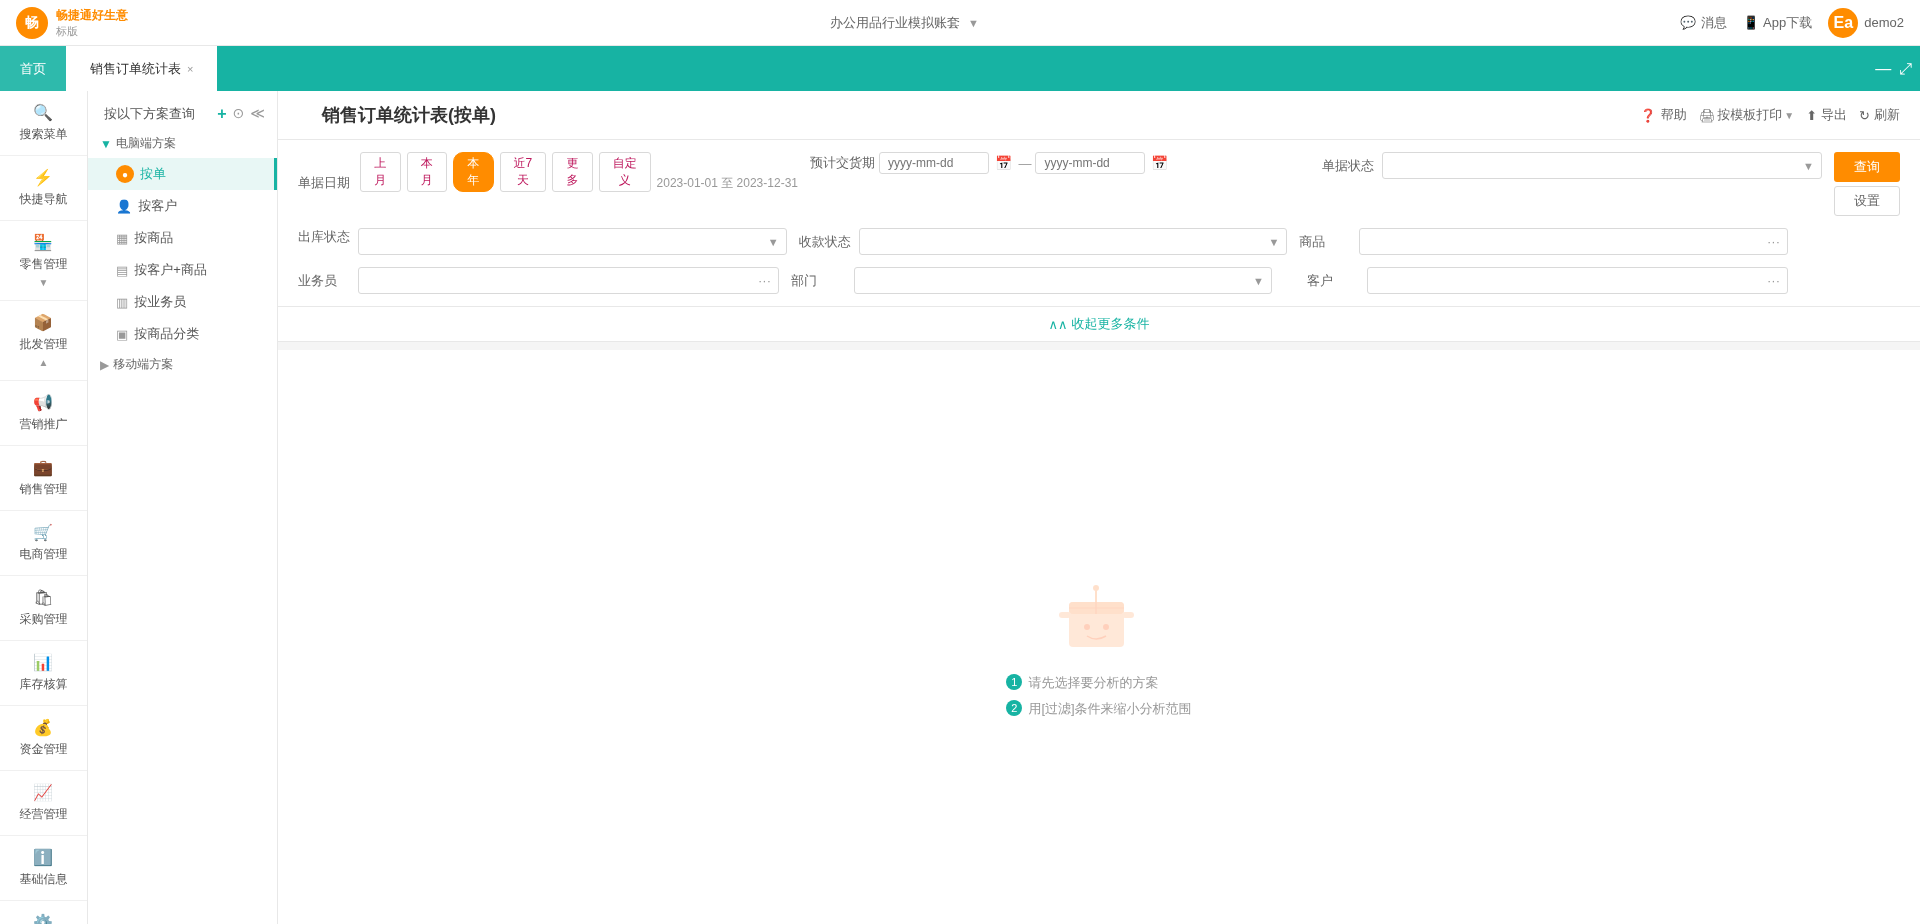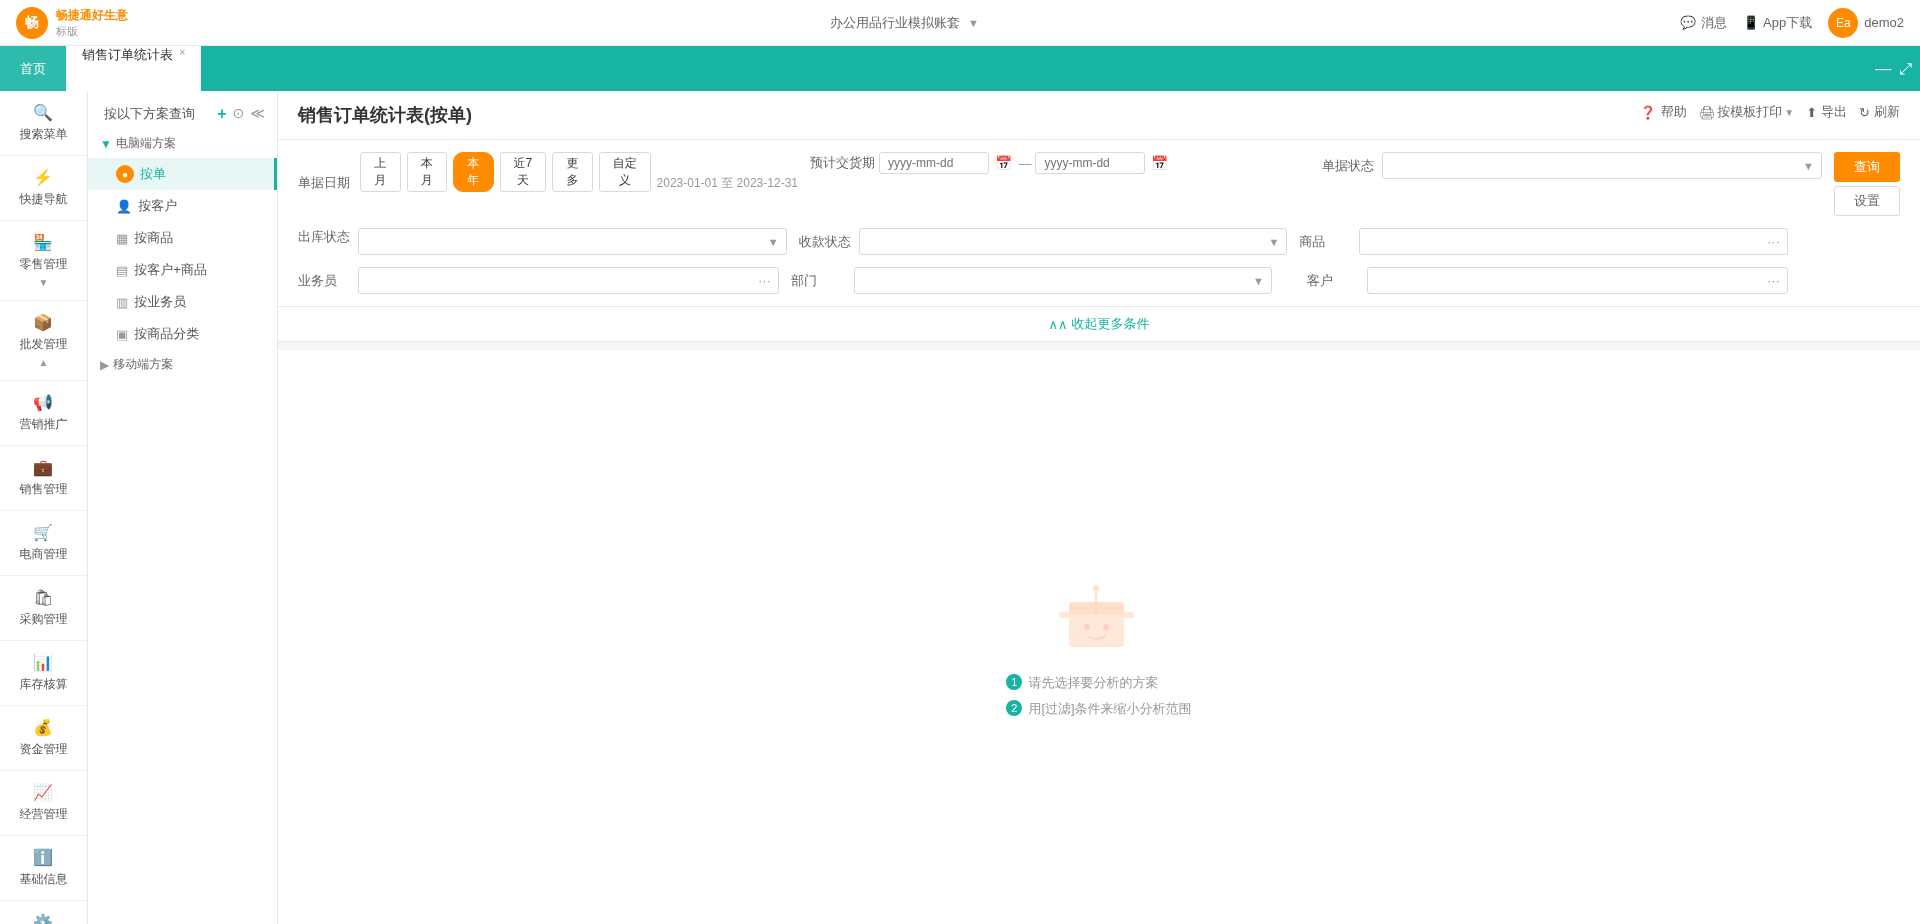--- a/index.html
+++ b/index.html
@@ -26,43 +26,43 @@
       color: white; font-size: 14px; font-weight: bold;
     }
     .topbar-center { display: flex; align-items: center; gap: 8px; color: #666; font-size: 13px; }
     .topbar-right { display: flex; align-items: center; gap: 16px; color: #666; font-size: 13px; }
     .topbar-right .icon-btn { display: flex; align-items: center; gap: 4px; cursor: pointer; color: #666; }
     .avatar {
       width: 30px; height: 30px;
       background: #ff8c00;
       border-radius: 50%;
       display: flex; align-items: center; justify-content: center;
-      color: white; font-size: 12px;
+      color: white; font-size: 16px; font-weight: bold;
     }
 
     
     .tabbar {
       height: 45px;
       background: #17b3a3;
       display: flex;
       align-items: center;
       padding: 0 0 0 0;
     }
     .tab-home {
       height: 100%;
       padding: 0 20px;
       display: flex; align-items: center;
       color: white; font-size: 13px;
       cursor: pointer;
       background: rgba(255,255,255,0.1);
     }
     .tab-active {
       height: 100%;
-      padding: 0 16px;
-      display: flex; gap: 6px;
+      padding: 0 24px;
+      display: flex; align-items: center; gap: 6px;
       background: white;
       color: #333; font-size: 13px;
       cursor: pointer;
     }
     .tab-active .close-icon { color: #999; font-size: 11px; cursor: pointer; }
     .tabbar-spacer { flex: 1; }
     .tabbar-actions { display: flex; align-items: center; gap: 8px; padding-right: 8px; }
     .tabbar-action-btn { color: white; background: none; border: none; cursor: pointer; font-size: 16px; }
 
     
@@ -131,42 +131,43 @@
       flex-direction: column;
     }
 
     
     .content-header {
       background: white;
       padding: 12px 20px 0 20px;
       border-bottom: 1px solid #e8e8e8;
     }
     .content-title-row {
-      display: flex; align-items: flex-start; justify-content: space-between;
+      display: flex; align-items: center; justify-content: space-between;
       margin-bottom: 12px;
+      margin-left: 24px;
     }
     .content-title { font-size: 18px; font-weight: bold; color: #333; }
     .content-actions { display: flex; align-items: center; gap: 12px; }
     .action-link { display: flex; align-items: center; gap: 4px; color: #666; font-size: 13px; cursor: pointer; }
 
     
     .filter-area {
       background: white;
       padding: 12px 20px;
       border-bottom: 1px solid #e8e8e8;
     }
     .filter-label { color: #666; font-size: 13px; white-space: nowrap; min-width: 56px; }
     .date-btn {
       padding: 2px 8px;
       border: 1px solid #d9d9d9;
       background: white;
       border-radius: 3px;
       font-size: 12px;
       cursor: pointer;
-      color: #404040;
+      color: #be185d;
     }
     .date-btn.active {
       background: #ff8c00;
       border-color: #ff8c00;
       color: white;
       border-radius: 10px;
     }
     .date-input {
       border: 1px solid #d9d9d9;
       border-radius: 3px;

